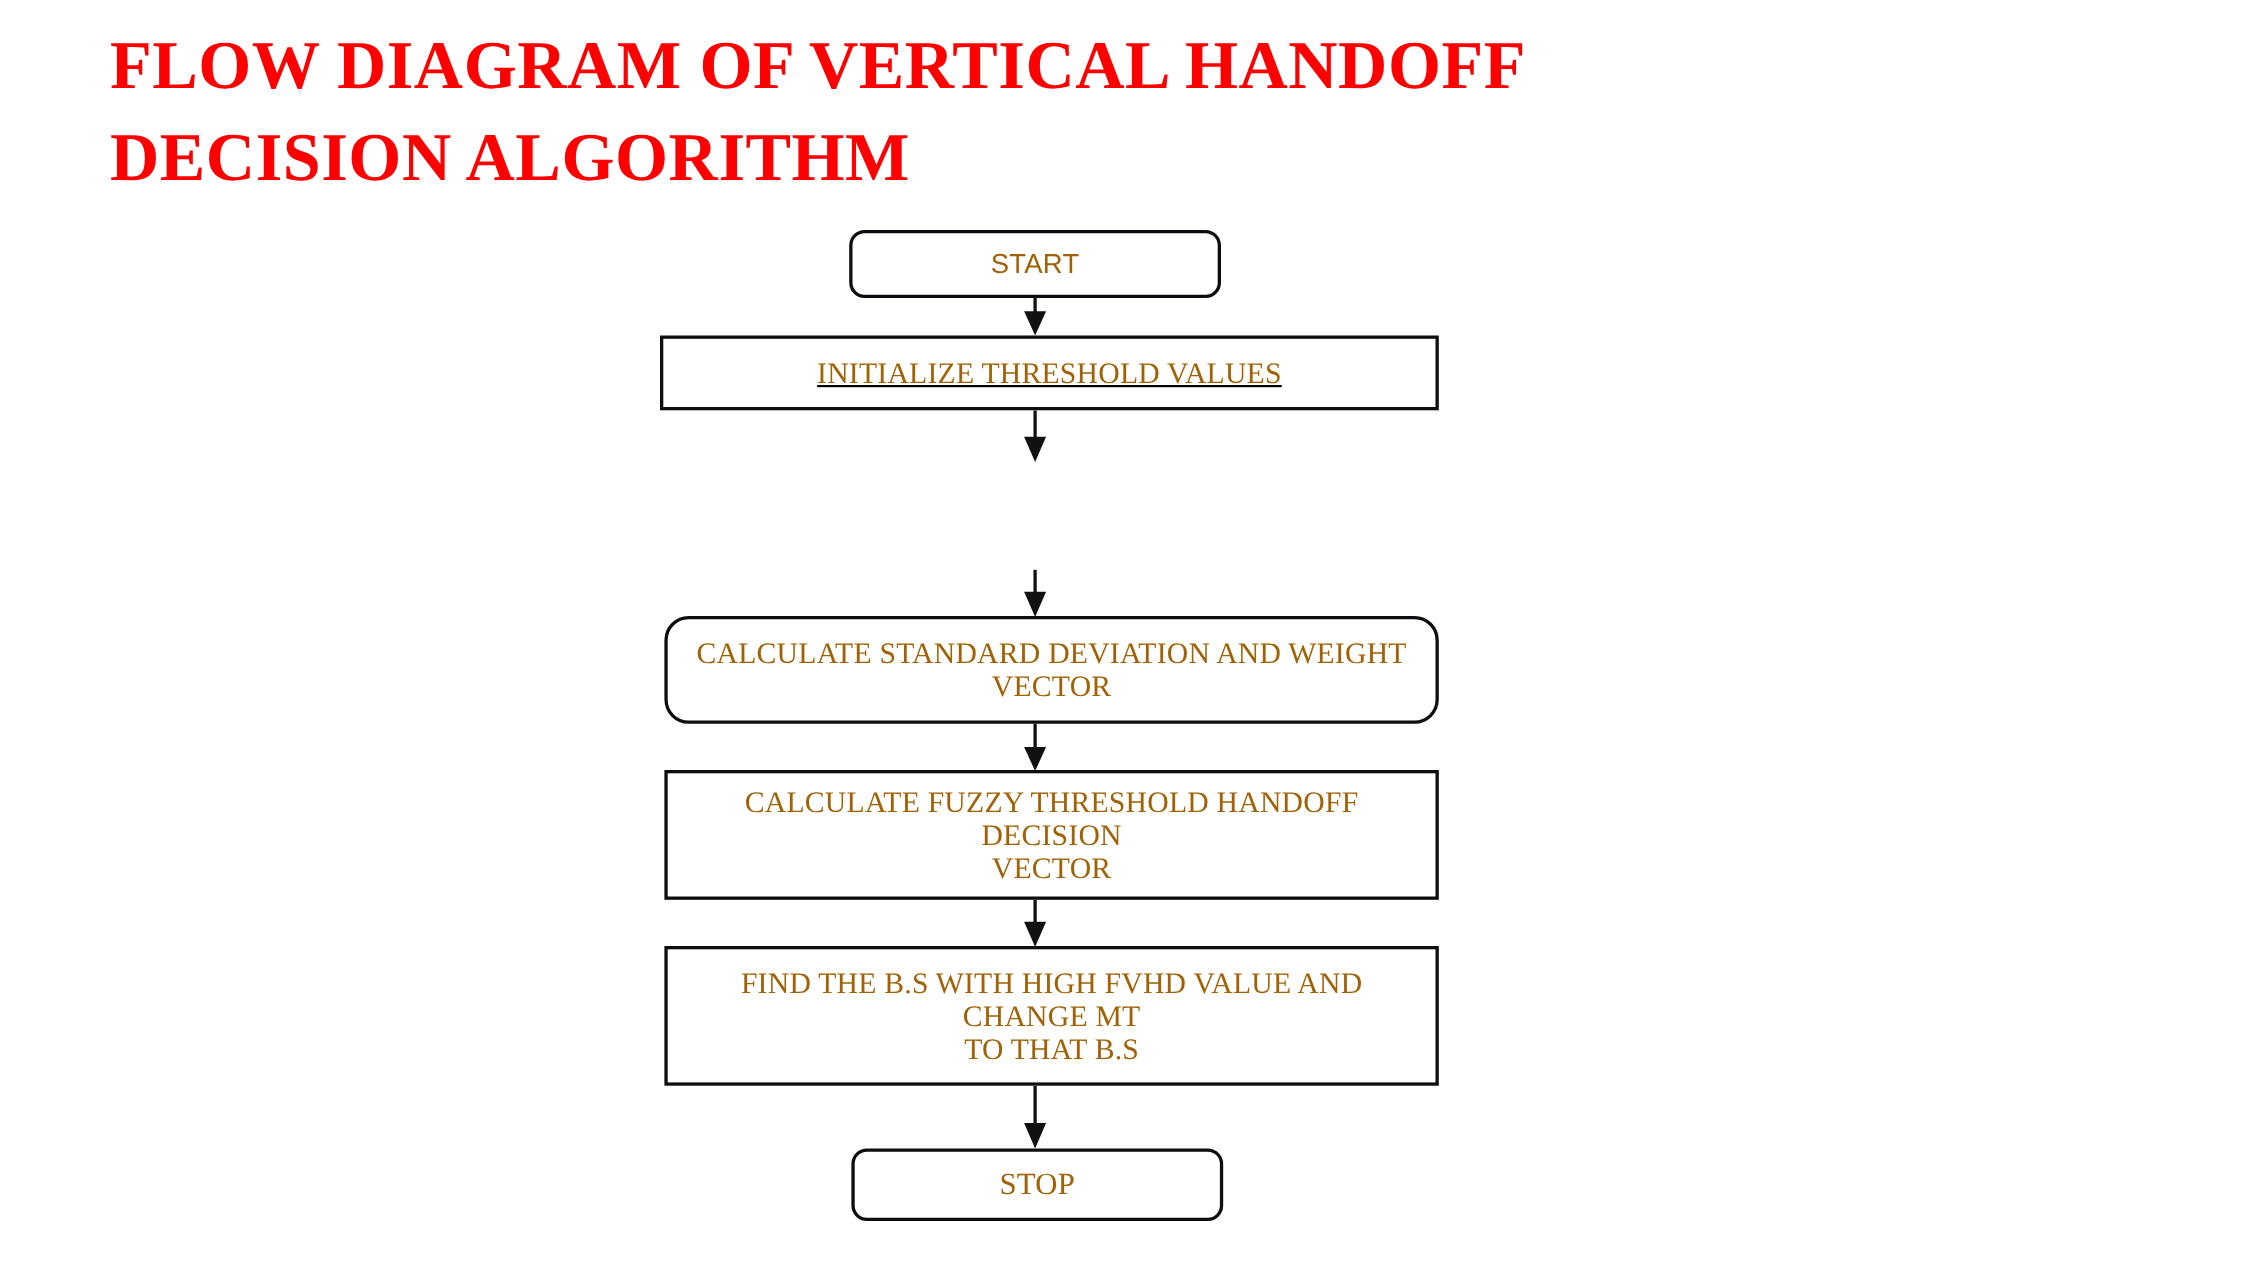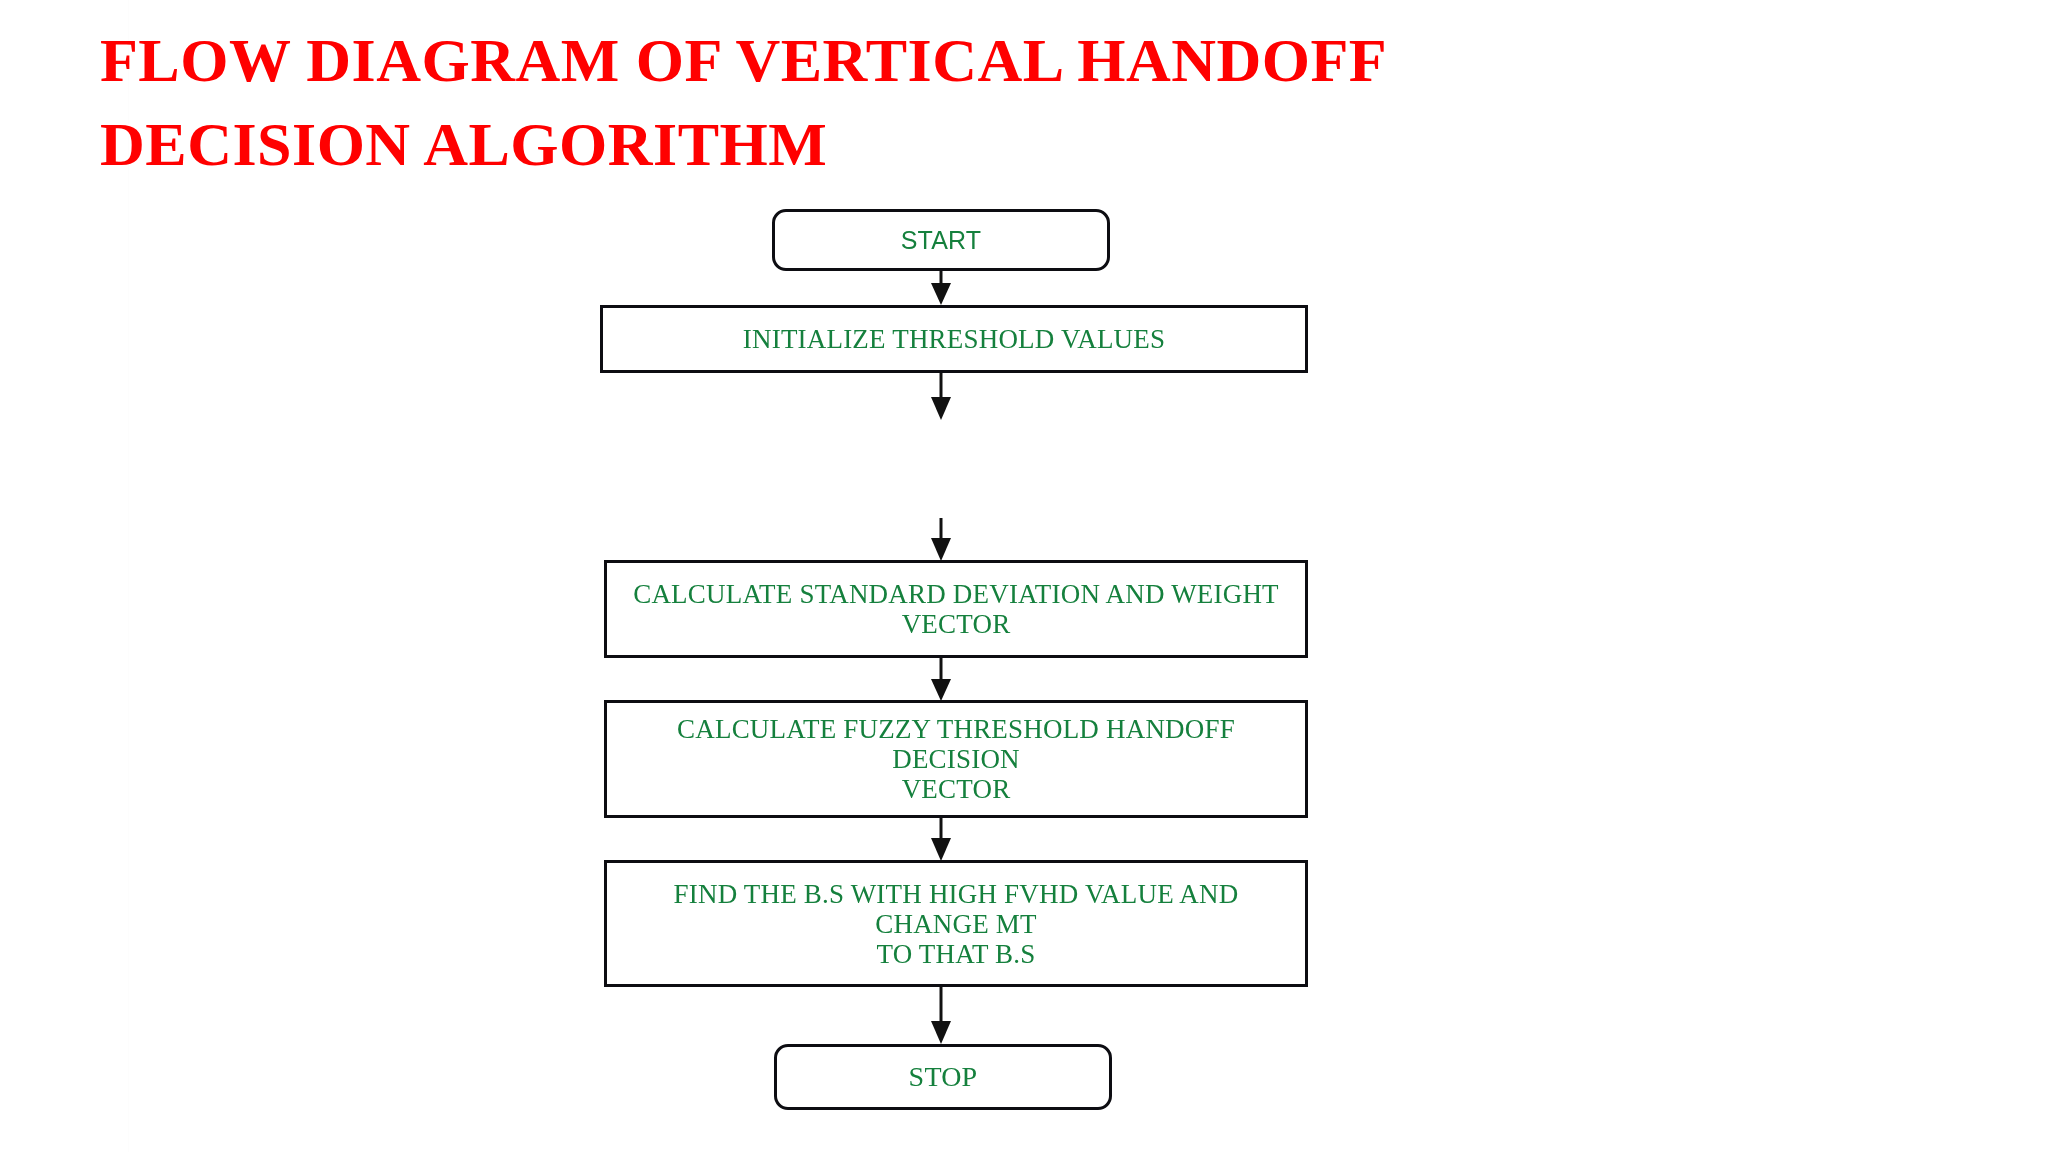--- a/index.html
+++ b/index.html
@@ -60,21 +60,21 @@
     display: flex;
     align-items: center;
     justify-content: center;
     text-align: center;
   }
 
   .node .node-label {
     display: block;
     width: 100%;
     padding: 0 14px;
-    color: #15803d;
+    color: #a16207;
     font-family: "Liberation Serif", "DejaVu Serif", serif;
     font-size: 27px;
     line-height: 30px;
     letter-spacing: 0.2px;
     white-space: pre-line;
   }
 
   
   .node.terminator {
     border-radius: 14px;
@@ -138,26 +138,26 @@
     <g>
       <line x1="941" y1="987" x2="941" y2="1030"></line>
       <polygon points="941,1044 931,1021 951,1021"></polygon>
     </g>
   </svg>
 
   <div class="node terminator sans" style="left:772px; top:209px; width:338px; height:62px;">
     <span class="node-label">START</span>
   </div>
 
-  <div class="node" style="left:600px; top:305px; width:708px; height:68px;">
+  <div class="node" style="left:600px; top:305px; width:708px; height:68px;text-decoration:underline;">
     <span class="node-label">INITIALIZE THRESHOLD VALUES</span>
   </div>
 
 
-  <div class="node" style="left:604px; top:560px; width:704px; height:98px;">
+  <div class="node" style="left:604px; top:560px; width:704px; height:98px;border-radius:22px;">
     <span class="node-label">CALCULATE STANDARD DEVIATION AND WEIGHT VECTOR</span>
   </div>
 
   <div class="node" style="left:604px; top:700px; width:704px; height:118px;">
     <span class="node-label">CALCULATE FUZZY THRESHOLD HANDOFF DECISION
 VECTOR</span>
   </div>
 
   <div class="node" style="left:604px; top:860px; width:704px; height:127px;">
     <span class="node-label">FIND THE B.S WITH HIGH FVHD VALUE AND CHANGE MT

